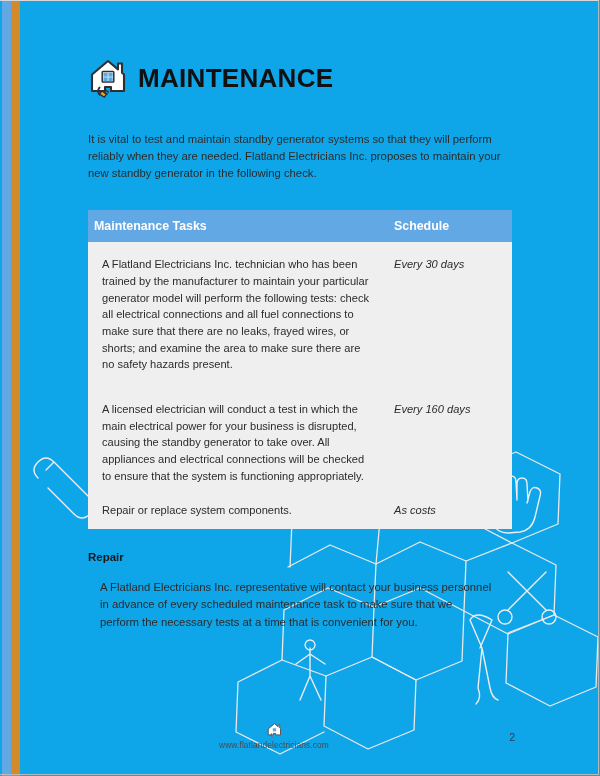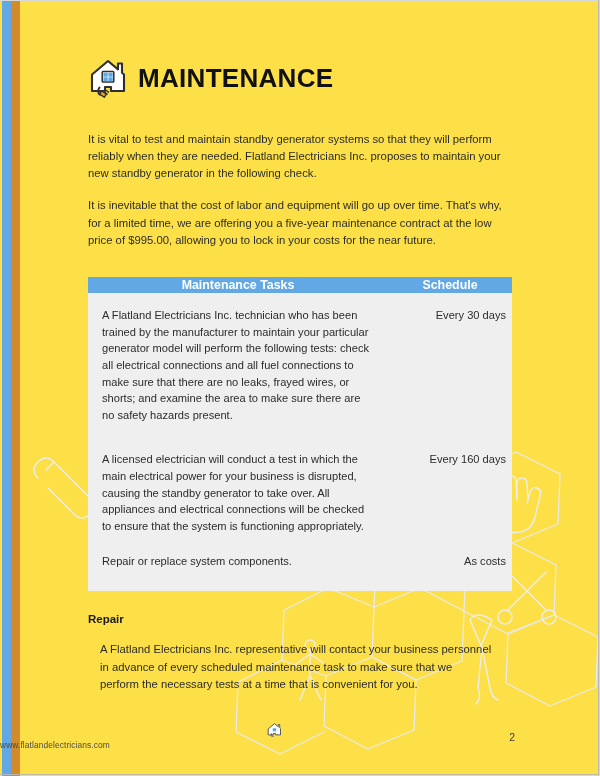--- a/index.html
+++ b/index.html
@@ -11,21 +11,21 @@
     height: 776px;
     background: #ffffff;
     font-family: "Liberation Sans", sans-serif;
     overflow: hidden;
   }
 
   #page {
     position: relative;
     width: 600px;
     height: 776px;
-    background: #fde047;
+    background: #0ea5e9;
     box-sizing: border-box;
     overflow: hidden;
   }
 
   
   #page-border {
     position: absolute;
     left: 0; top: 0;
     width: 599px;
     height: 775px;
@@ -94,48 +94,49 @@
     margin-top: 28px;
     width: 424px;
     border-collapse: collapse;
     table-layout: fixed;
   }
   #task-table th {
     background: #62a8e5;
     color: #ffffff;
     font-size: 12.4px;
     font-weight: bold;
-    text-align: center;
-    padding: 1px 6px;
+    text-align: left;
+    padding: 9px 6px;
     border: none;
   }
   #task-table td {
     background: #efeff0;
     font-size: 11.1px;
     line-height: 1.5;
     color: #2b2b2b;
     vertical-align: top;
     border: none;
     margin-top: 30px;
   }
   .col-task     { width: 300px; }
   .col-schedule { width: 124px; }
 
   td.cell-task {
     padding: 14px 14px 14px 14px;
   }
   td.cell-schedule {
     padding: 14px 6px 14px 6px;
-    text-align: right;
+    text-align: left;
     white-space: nowrap;
+    font-style: italic;
   }
   tr.row-compact td.cell-task,
   tr.row-compact td.cell-schedule {
     padding-top: 4px;
-    padding-bottom: 22px;
+    padding-bottom: 10px;
   }
 
   
   #notes-block { margin-top: 22px; }
   #notes-heading {
     font-size: 11.5px;
     font-weight: bold;
     color: #1a1a1a;
     margin: 0;
   }
@@ -153,21 +154,21 @@
     left: 0;
     top: 722px;
     width: 600px;
     height: 50px;
   }
   #footer-center {
     position: absolute;
     left: 0;
     top: 0;
     width: 548px;
-    text-align: left;
+    text-align: center;
   }
   #footer-logo { width: 15px; height: 16px; display: block; margin: 0 auto; }
   #footer-url {
     font-size: 8.4px;
     color: #4a4a4a;
     margin-top: 2px;
     letter-spacing: 0.1px;
   }
   #page-number {
     position: absolute;
@@ -244,21 +245,20 @@
 
         <path d="M11.5 30.5 q-3 4 0.5 7.2" fill="none" stroke="#2f2f33" stroke-width="2" stroke-linecap="round"></path>
 
         <path d="M11.6 37 l4.6 3.3 2.2 -3.2 -4.6 -3.3 Z" fill="#e2a33c" stroke="#2f2f33" stroke-width="1.4" stroke-linejoin="round"></path>
         <path d="M16.6 35.2 l2.6 1.9 M18 33.2 l2.6 1.9" stroke="#2f2f33" stroke-width="1.4" stroke-linecap="round"></path>
       </svg>
       <div id="doc-title">MAINTENANCE</div>
     </div>
 
     <p class="body-par" id="par-1">It is vital to test and maintain standby generator systems so that they will perform reliably when they are needed. Flatland Electricians Inc. proposes to maintain your new standby generator in the following check.</p>
-    <p class="body-par" id="par-2">It is inevitable that the cost of labor and equipment will go up over time. That's why, for a limited time, we are offering you a five-year maintenance contract at the low price of $995.00, allowing you to lock in your costs for the near future.</p>
 
     <table id="task-table">
       <colgroup>
         <col class="col-task">
         <col class="col-schedule">
       </colgroup>
       <thead>
         <tr>
           <th>Maintenance Tasks</th>
           <th>Schedule</th>

